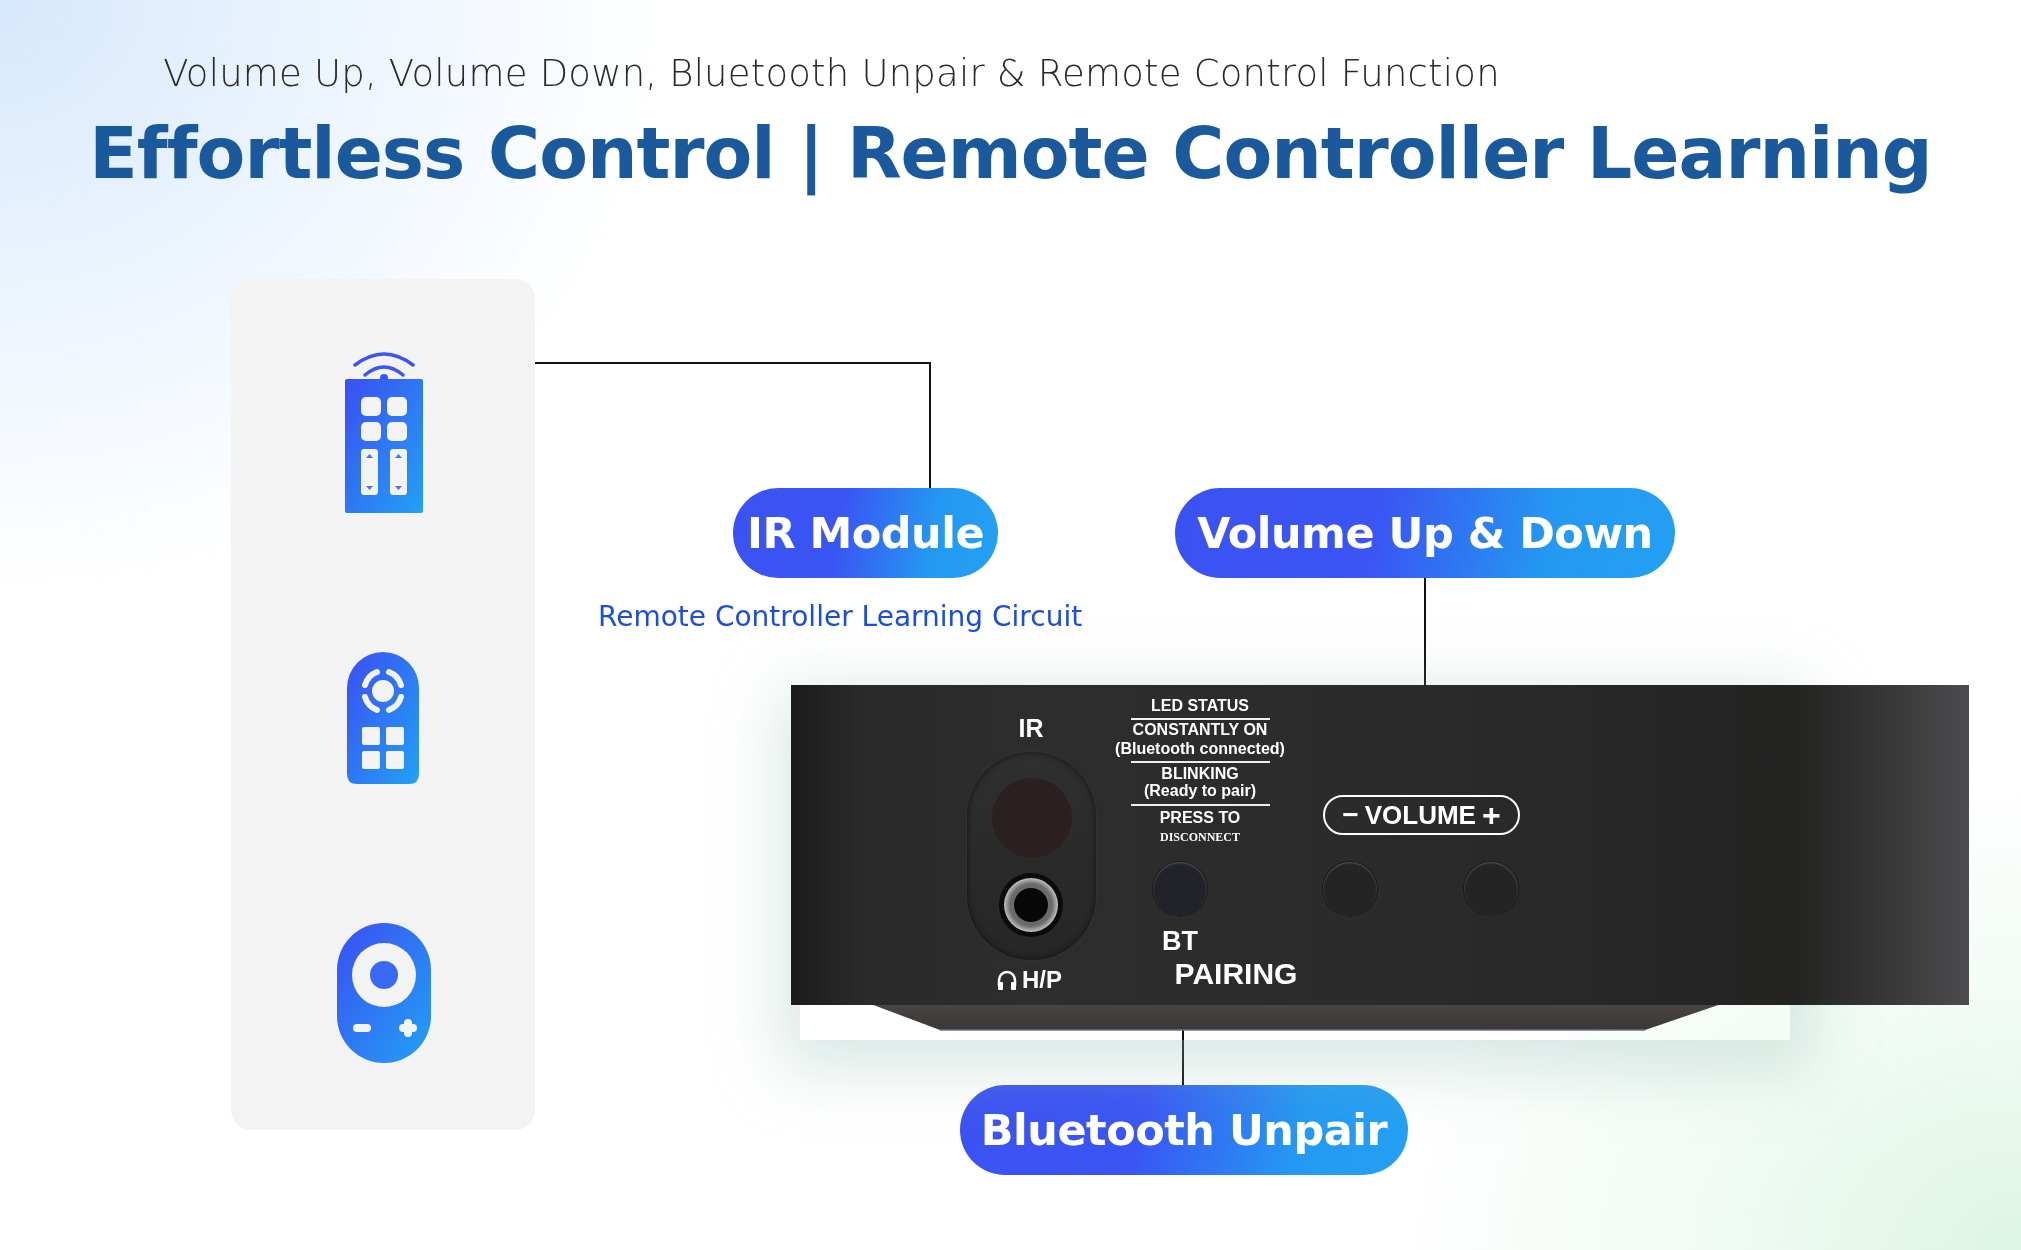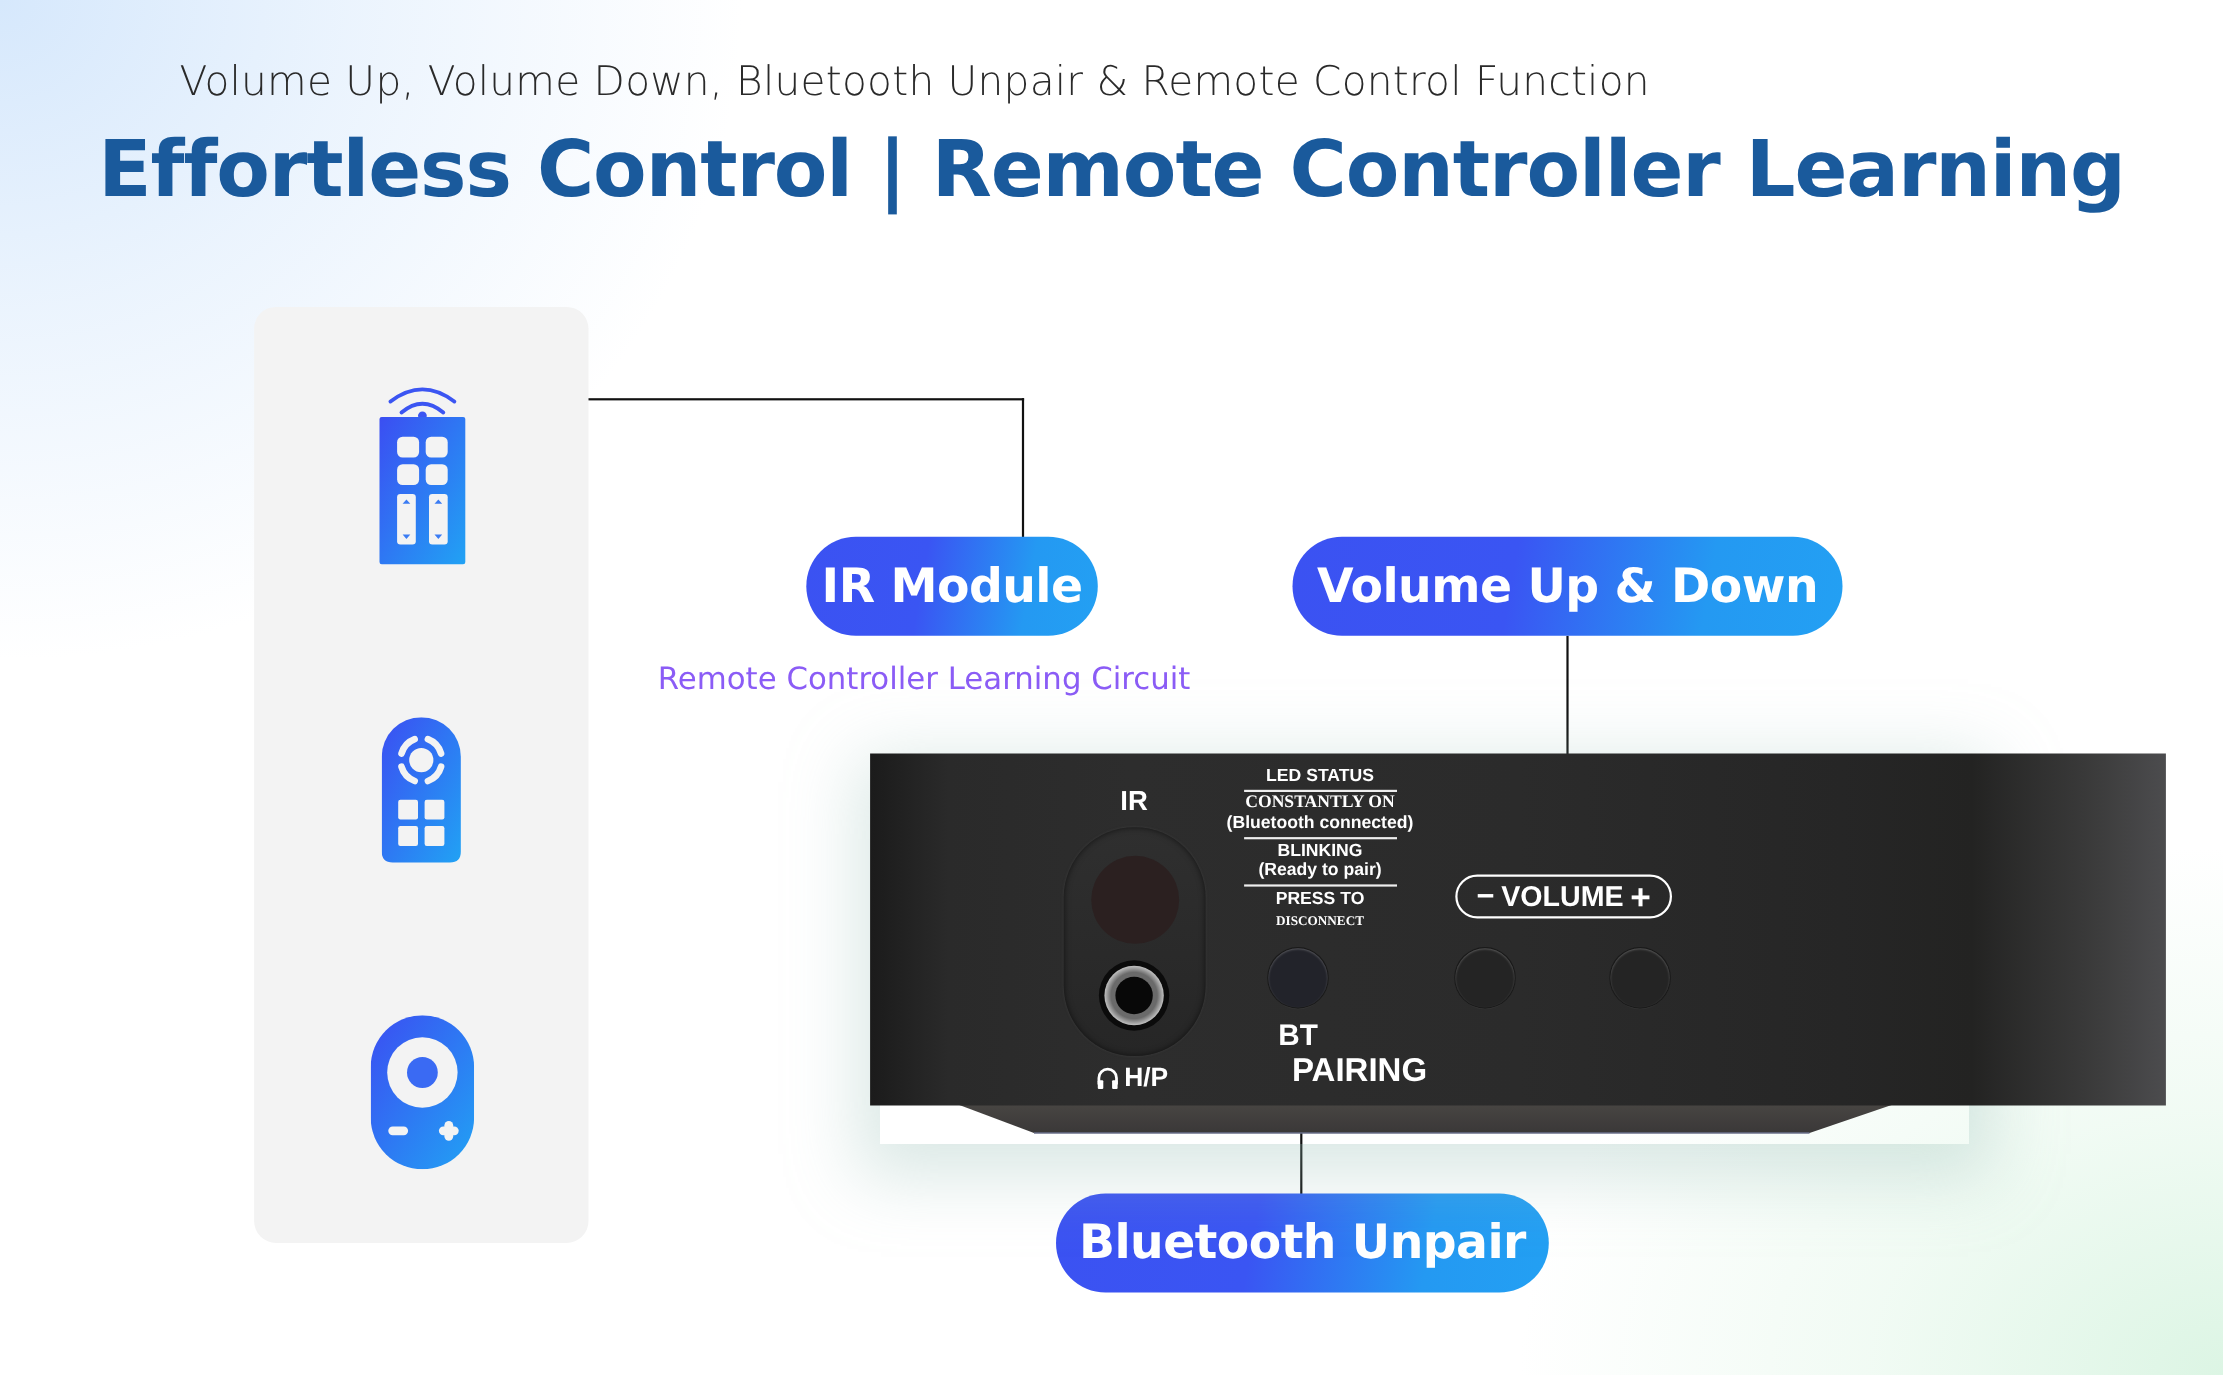--- a/index.html
+++ b/index.html
@@ -28,21 +28,21 @@
   }
   .remote-icon { position:absolute; }
   .line { position:absolute; background:#111; }
   .pill {
     position:absolute; height:90px; border-radius:45px;
     background:linear-gradient(100deg, #3b52f2 0%, #3a55f3 40%, #2499f2 75%, #23a0f3 100%);
     color:#fff; font-family:"DejaVu Sans", sans-serif; font-weight:bold; font-size:43px;
     display:flex; align-items:center; justify-content:center; letter-spacing:-0.5px;
   }
   .caption {
-    left:598px; top:600px; font-family:"DejaVu Sans", sans-serif; font-size:28px; color:#8b5cf6;
+    left:598px; top:600px; font-family:"DejaVu Sans", sans-serif; font-size:28px; color:#1d4ed8;
   }
   
   .device-shadow {
     left:800px; top:700px; width:990px; height:340px;
     box-shadow:0 10px 60px 20px rgba(150,190,180,0.35);
   }
   .device-base {
     left:791px; top:1000px; width:1001px; height:32px;
   }
   .device {
@@ -171,21 +171,21 @@
   <svg width="22" height="22" viewBox="0 0 22 22">
     <path d="M3 17 L3 11 A8 8 0 0 1 19 11 L19 17" stroke="#fff" stroke-width="2.5" fill="none"></path>
     <rect x="2" y="13" width="5" height="8" rx="1" fill="#fff"></rect>
     <rect x="15" y="13" width="5" height="8" rx="1" fill="#fff"></rect>
   </svg>
   <span class="dev-text" style="position:static; font-size:24px;">H/P</span>
 </div>
 
 <div class="dev-text" style="left:1100px; top:697px; width:200px; font-size:16px;">LED STATUS</div>
 <div class="led-rule" style="left:1131px; top:718px; width:139px;"></div>
-<div class="dev-text" style="left:1090px; top:721px; width:220px; font-size:16px;font-family:Liberation Serif, serif;">CONSTANTLY ON</div>
+<div class="dev-text" style="left:1090px; top:721px; width:220px; font-size:16px;">CONSTANTLY ON</div>
 <div class="dev-text" style="left:1090px; top:740px; width:220px; font-size:16px;">(Bluetooth connected)</div>
 <div class="led-rule" style="left:1131px; top:761px; width:139px;"></div>
 <div class="dev-text" style="left:1100px; top:765px; width:200px; font-size:16px;">BLINKING</div>
 <div class="dev-text" style="left:1100px; top:782px; width:200px; font-size:16px;">(Ready to pair)</div>
 <div class="led-rule" style="left:1131px; top:804px; width:139px;"></div>
 <div class="dev-text" style="left:1100px; top:809px; width:200px; font-size:16px;">PRESS TO</div>
 <div class="dev-text" style="left:1100px; top:830px; width:200px; font-size:12px;font-family:Liberation Serif, serif;">DISCONNECT</div>
 
 <div class="btn bt" style="left:1153px; top:862px;"></div>
 <div class="btn" style="left:1323px; top:862px;"></div>

